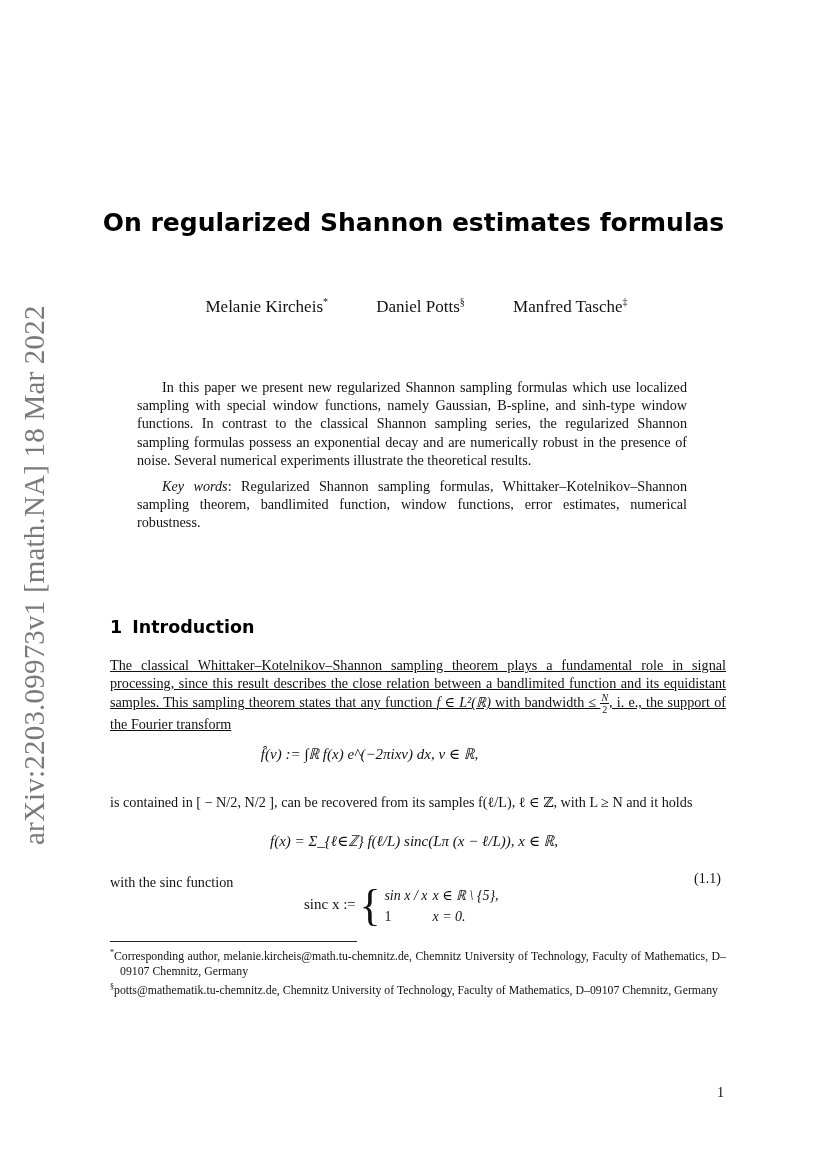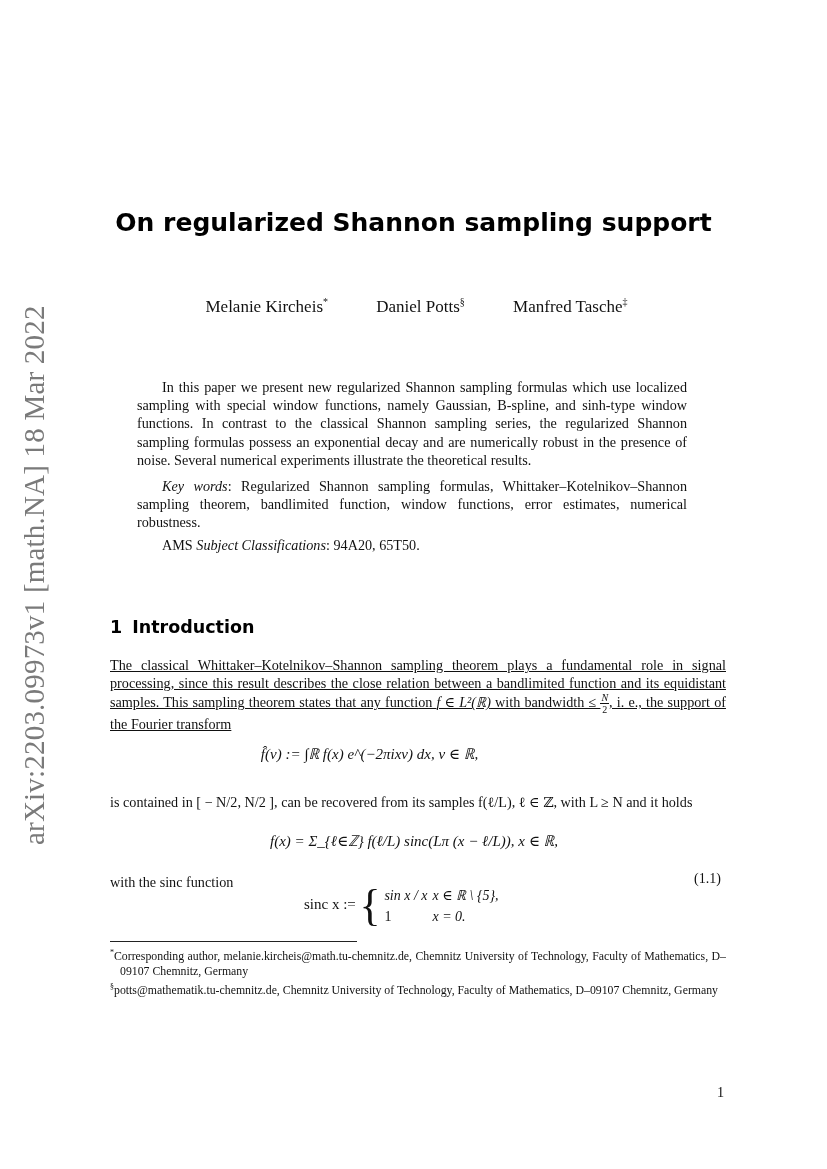--- a/index.html
+++ b/index.html
@@ -40,33 +40,32 @@
   .footnotes sup { font-size: 8px; }
   .pageno { left: 717px; top: 1084px; font-size: 14.2px; }
   i { font-style: italic; }
 </style>
 </head>
 <body>
 
 <div class="abs arxiv-stamp">arXiv:2203.09973v1  [math.NA]  18 Mar 2022</div>
 
 <div class="abs title">
-  <div>On regularized Shannon sampling support</div>
+  <div>On regularized Shannon estimates formulas</div>
 </div>
 
 <div class="abs authors">
   <span class="au"><span>Melanie Kircheis</span><sup>*</sup></span>
   <span class="au"><span>Daniel Potts</span><sup>§</sup></span>
   <span class="au"><span>Manfred Tasche</span><sup>‡</sup></span>
 </div>
 
 <div class="abs abstract">
   <p>In this paper we present new regularized Shannon sampling formulas which use localized sampling with special window functions, namely Gaussian, B-spline, and sinh-type window functions. In contrast to the classical Shannon sampling series, the regularized Shannon sampling formulas possess an exponential decay and are numerically robust in the presence of noise. Several numerical experiments illustrate the theoretical results.</p>
   <p class="flat"><i>Key words</i><span>: Regularized Shannon sampling formulas, Whittaker–Kotelnikov–Shannon sampling theorem, bandlimited function, window functions, error estimates, numerical robustness.</span></p>
-  <p><span>AMS </span><i>Subject Classifications</i><span>: 94A20, 65T50.</span></p>
 </div>
 
 <div class="abs section">
   <span class="num">1</span><span>Introduction</span>
 </div>
 
 <div class="abs body p1">
   <span>The classical Whittaker–Kotelnikov–Shannon sampling theorem plays a fundamental role in signal processing, since this result describes the close relation between a bandlimited function and its equidistant samples. This sampling theorem states that any function </span><i>f ∈ L²(ℝ)</i><span> with bandwidth ≤ </span><span class="frac"><span class="n"><i>N</i></span><span class="d">2</span></span><span>, i. e., the support of the Fourier transform</span>
 </div>
 

